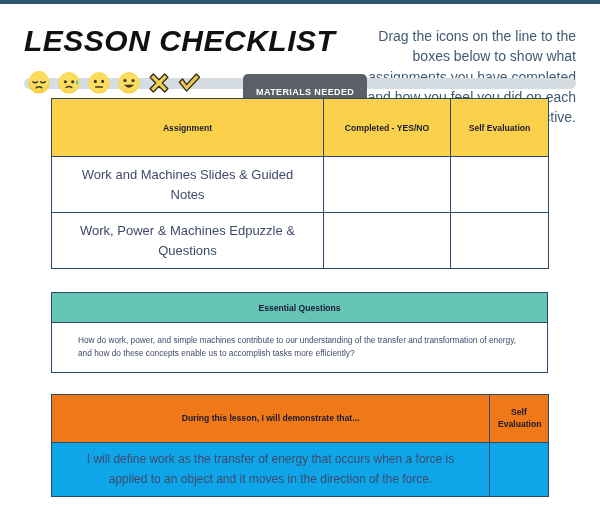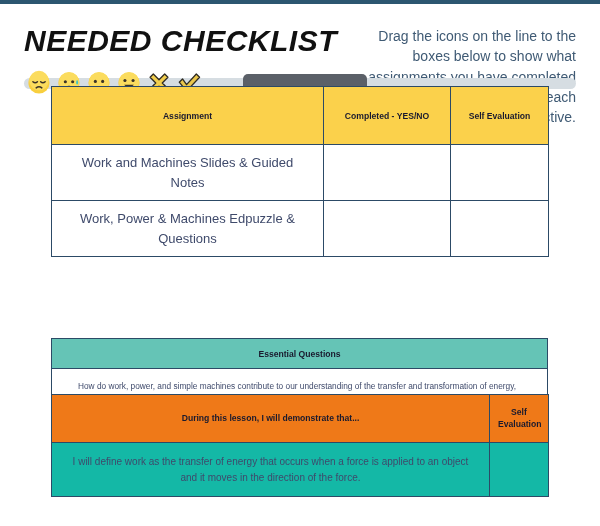--- a/index.html
+++ b/index.html
@@ -110,21 +110,21 @@
     font-size: 9px;
     font-weight: bold;
     letter-spacing: 0.4px;
     white-space: nowrap;
   }
 
   
   .assign-table {
     position: absolute;
     left: 51px;
-    top: 86px;
+    top: 98px;
     width: 497px;
     border-collapse: collapse;
     table-layout: fixed;
   }
   .assign-table th,
   .assign-table td {
     border: 1px solid #2c4a66;
     vertical-align: middle;
     text-align: center;
   }
@@ -148,21 +148,20 @@
   .col-completed  { width: 127px; }
   .col-selfeval   { width: 98px; }
 
   
   .eq-block {
     position: absolute;
     left: 51px;
     top: 292px;
     width: 497px;
     border: 1px solid #2c4a66;
-    margin-top: 46px;
   }
   .eq-head {
     height: 30px;
     background: #65c4b6;
     display: flex;
     align-items: center;
     justify-content: center;
     font-size: 8.6px;
     font-weight: bold;
     color: #1a1a2e;
@@ -197,39 +196,39 @@
   .obj-table thead th {
     background: #ef7918;
     height: 48px;
     font-size: 8.6px;
     font-weight: bold;
     color: #1a1a2e;
     padding: 4px 8px;
     line-height: 1.35;
   }
   .obj-table tbody td {
-    background: #14b8a6;
+    background: #0ea5e9;
     height: 54px;
-    font-size: 10px;
+    font-size: 12px;
     color: #3f4a6b;
     padding: 6px 14px;
     line-height: 1.6;
   }
   .col-objective { width: 438px; }
   .col-objeval   { width: 59px; }
 </style>
 </head>
 <body>
 
 <div id="page">
 
   <div class="top-bar"></div>
 
   <div class="header">
-    <div class="page-title">NEEDED CHECKLIST</div>
+    <div class="page-title">LESSON CHECKLIST</div>
     <div class="instructions">Drag the icons on the line to the boxes below to show what assignments you have completed and how you feel you did on each task/objective.</div>
   </div>
 
   <div class="icon-track"></div>
 
   <div class="icon-row">
 
     <svg class="emoji" viewBox="0 0 32 32">
       <circle cx="16" cy="16" r="13" fill="#f8cf3e"></circle>
       <circle cx="16" cy="13" r="12" fill="#fbdc5e"></circle>

